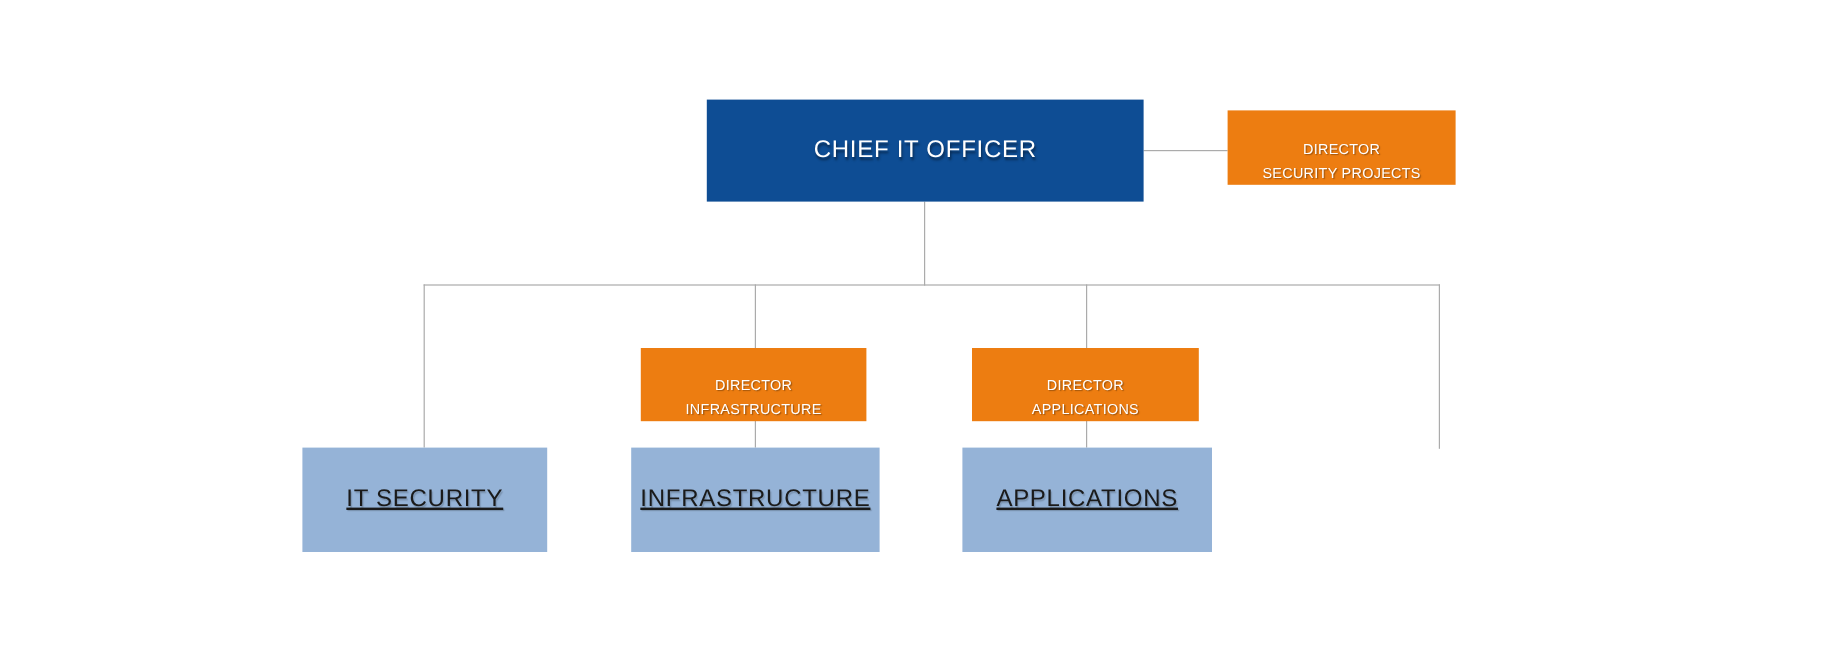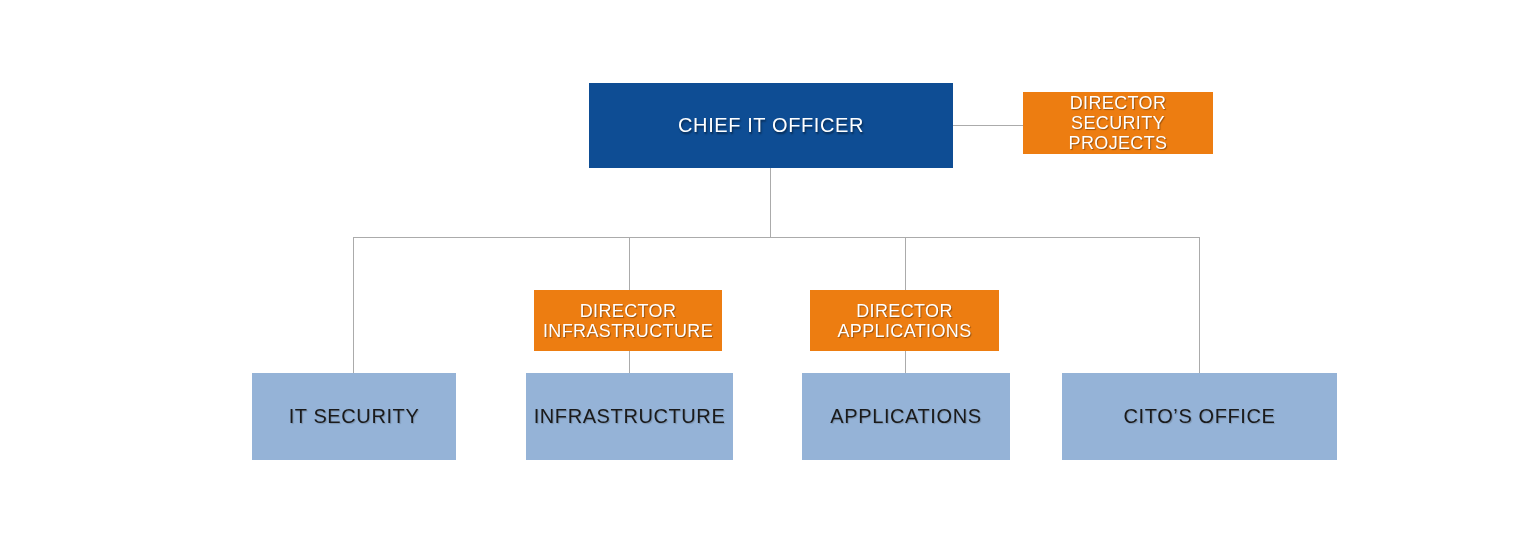--- a/index.html
+++ b/index.html
@@ -47,31 +47,33 @@
   .node-primary {
     background: var(--primary, #0e4d94);
     color: #ffffff;
     font-size: 20px;
     letter-spacing: 0.03em;
     text-shadow: 1px 2px 2px rgba(0, 0, 0, 0.45);
   }
   .node-accent {
     background: var(--accent, #ed7d11);
     color: #ffffff;
-    font-size: 18px;
+    font-size: 12px;
     line-height: 20px;
     letter-spacing: 0.02em;
     text-shadow: 1px 1px 1px rgba(0, 0, 0, 0.35);
+    justify-content: flex-end;
   }
   .node-secondary {
     background: var(--secondary, #95b3d7);
     color: #1a1a1a;
     font-size: 20px;
     letter-spacing: 0.03em;
     text-shadow: 1px 1px 1px rgba(0, 0, 0, 0.18);
+    text-decoration: underline;
   }
   .lbl { display: block; }
 </style>
 </head>
 <body>
 
 <div class="canvas">
 
   <div class="line" style="left:953px; top:125px; width:70px; height:1px;"></div>
   <div class="line" style="left:770px; top:168px; width:1px; height:70px;"></div>
@@ -105,17 +107,14 @@
   </div>
 
   <div class="node node-secondary" style="left:526px; top:373px; width:207px; height:87px;">
     <span class="lbl">INFRASTRUCTURE</span>
   </div>
 
   <div class="node node-secondary" style="left:802px; top:373px; width:208px; height:87px;">
     <span class="lbl">APPLICATIONS</span>
   </div>
 
-  <div class="node node-secondary" style="left:1062px; top:373px; width:275px; height:87px;">
-    <span class="lbl">CITO’S OFFICE</span>
-  </div>
 
 </div>
 
 </body></html>

